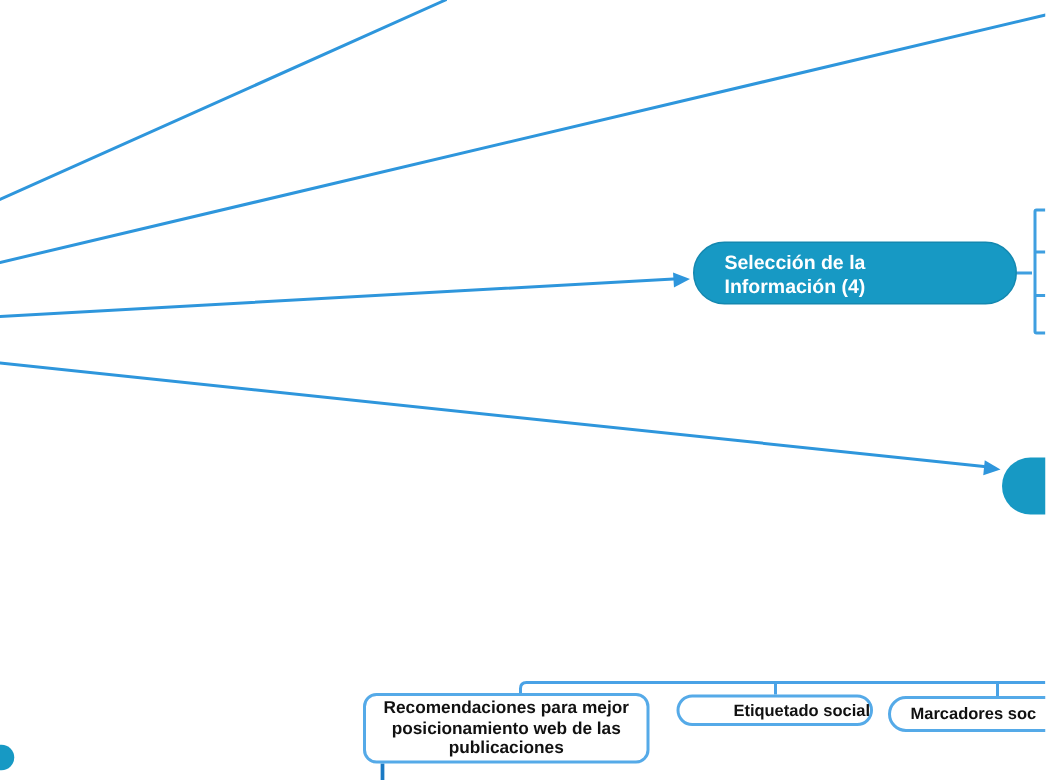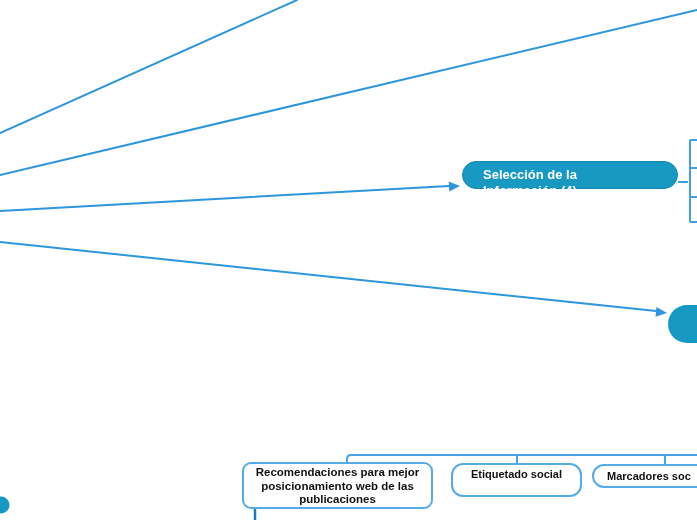--- a/index.html
+++ b/index.html
@@ -12,21 +12,21 @@
     font-family: "Liberation Sans", sans-serif;
   }
   .wires {
     position: absolute;
     left: 0; top: 0;
     width: 697px; height: 520px;
   }
   .topic-main {
     position: absolute;
     left: 462px; top: 161px;
-    width: 216px; height: 28px;
+    width: 216px; height: 42px;
     box-sizing: border-box;
     background: #1799c4;
     border: 1px solid #1488b0;
     border-radius: 21px;
     color: #ffffff;
     font-size: 13px;
     font-weight: bold;
     line-height: 16px;
     padding: 5px 28px 0 20px;
     cursor: pointer;
@@ -52,25 +52,25 @@
     left: 242px; top: 462px;
     width: 191px; height: 47px;
     border-radius: 9px;
     font-size: 11.5px;
     line-height: 13.5px;
     text-align: center;
     padding: 2px 6px 0 6px;
   }
   .subtopic-pill-1 {
     left: 451px; top: 463px;
-    width: 131px; height: 34px;
+    width: 131px; height: 21px;
     border-radius: 12px;
     font-size: 11px;
     line-height: 19px;
-    text-align: center;
+    text-align: right;
   }
   .subtopic-pill-2 {
     left: 592px; top: 464px;
     width: 140px; height: 24px;
     border-radius: 13px;
     font-size: 11px;
     line-height: 20px;
     padding-left: 13px;
     white-space: nowrap;
     overflow: hidden;

